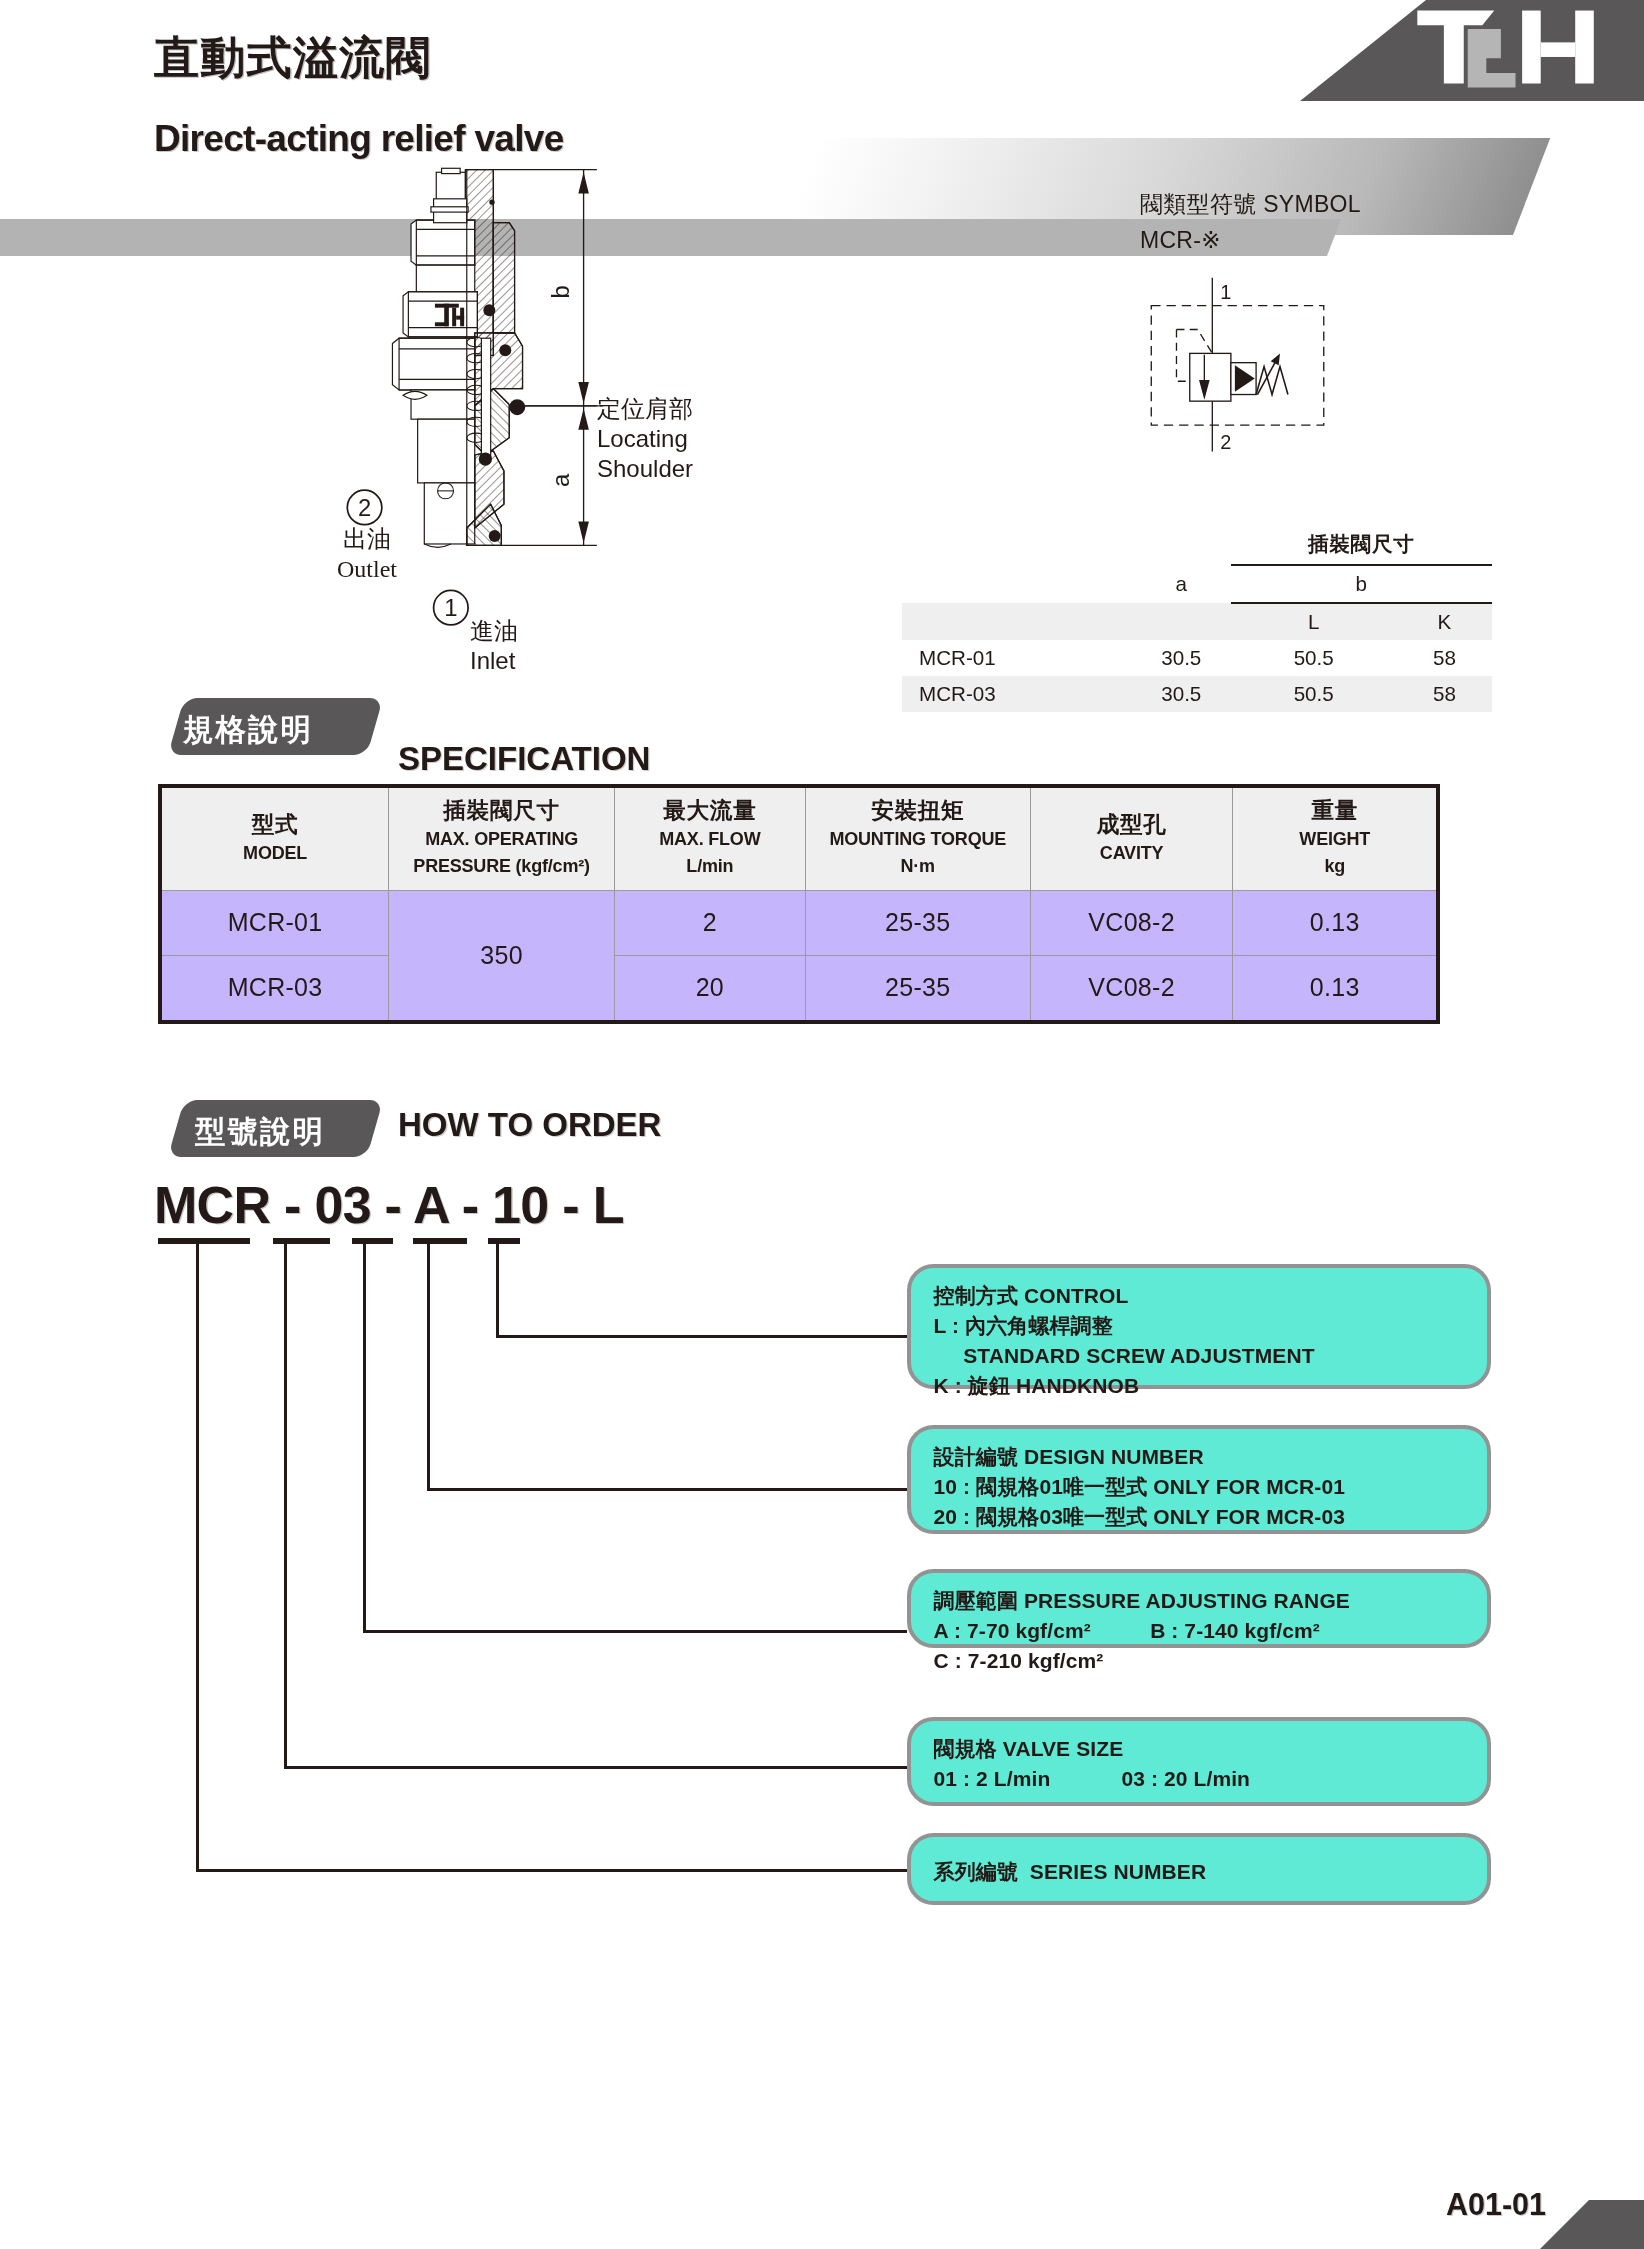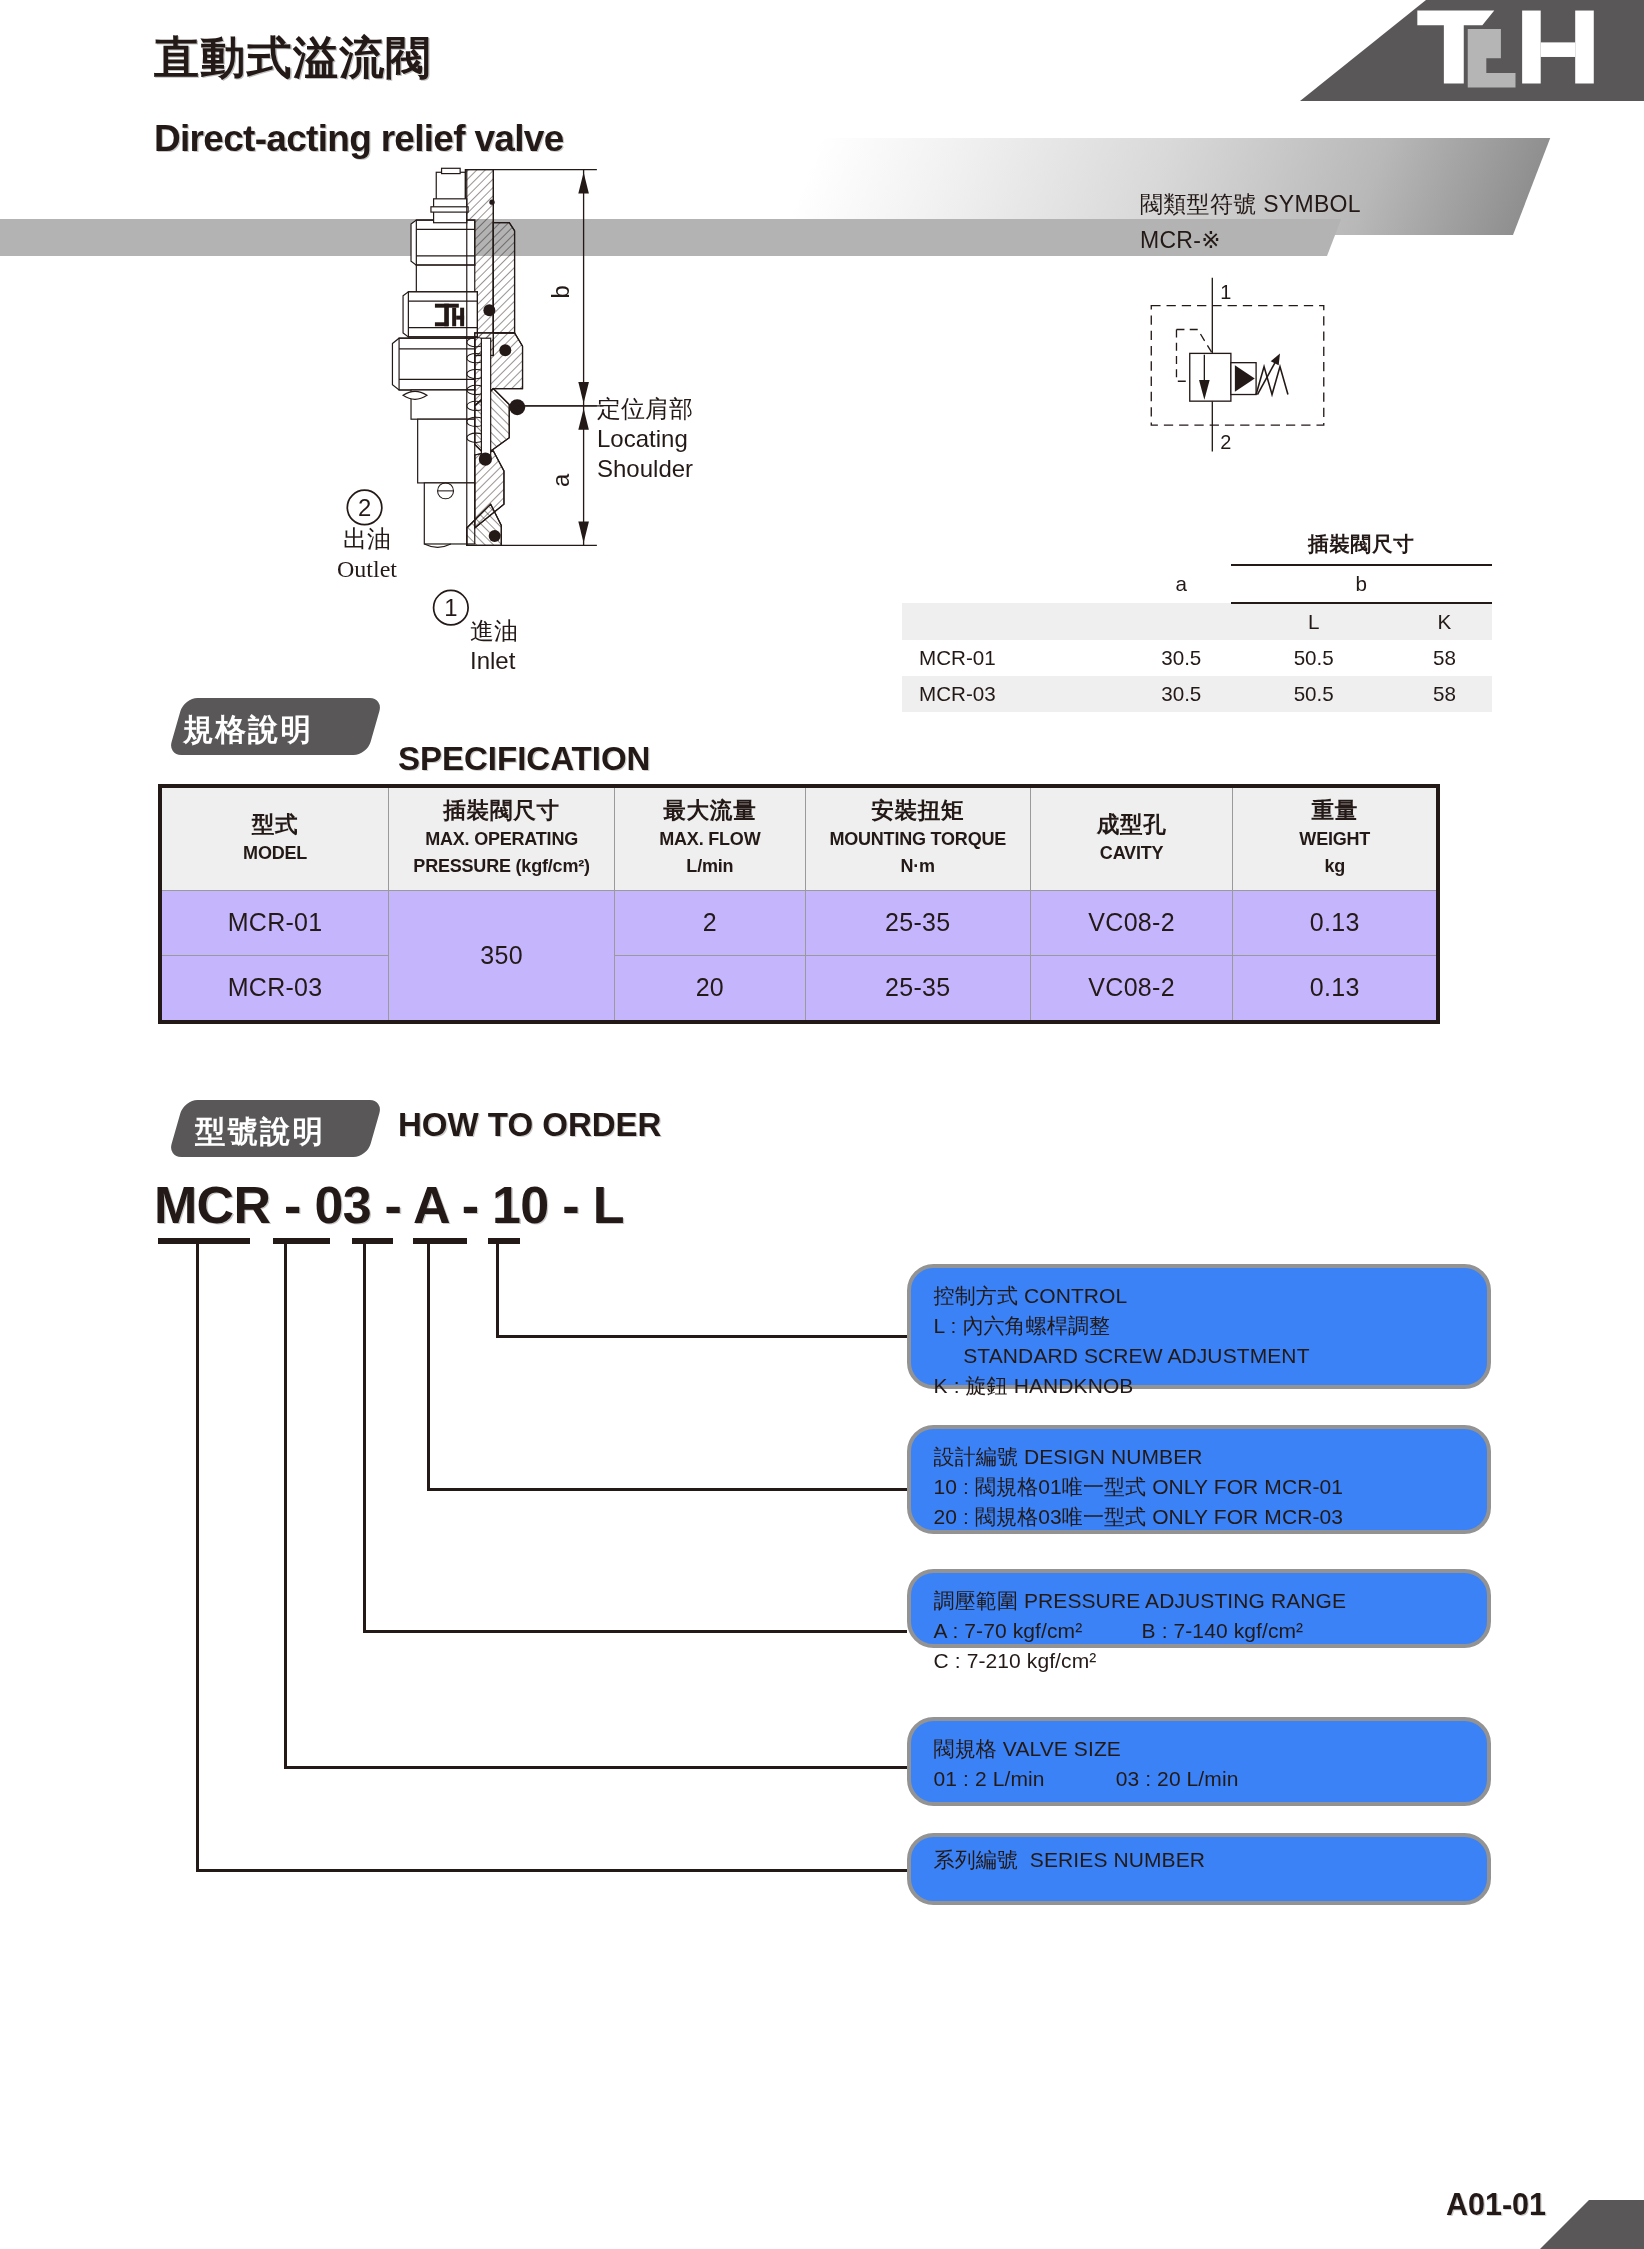--- a/index.html
+++ b/index.html
@@ -52,22 +52,22 @@
   
   .sym-lbl{position:absolute;left:1140px;top:187px;font-size:23px;line-height:1.55;letter-spacing:0.3px;}
 
   
   .code{position:absolute;left:154px;top:1175px;font-size:52px;font-weight:700;
     letter-spacing:-0.7px;text-shadow:1.3px 1.3px 0 rgba(0,0,0,.22);white-space:nowrap;}
   .ul{position:absolute;height:6px;background:#231916;}
   .vline{position:absolute;width:2.7px;background:#231916;}
   .hline{position:absolute;height:2.7px;background:#231916;}
 
-  .cbox{position:absolute;background:#3b82f6;border:4.6px solid #939393;border-radius:26.5px;
-    box-sizing:border-box;}
+  .cbox{position:absolute;background:#5eead4;border:4.6px solid #939393;border-radius:26.5px;
+    box-sizing:border-box;font-weight:bold;}
   .cbox p{margin:0;font-size:21px;line-height:1.42;letter-spacing:0.1px;white-space:pre;}
   .cbox .in{padding:13.3px 0 0 22.6px;}
 
   
   .foot{position:absolute;right:99px;bottom:28px;font-size:30.5px;font-weight:700;
     letter-spacing:0px;text-shadow:1.3px 1.3px 0 rgba(0,0,0,.2);}
   .foot-wedge{position:absolute;right:0;bottom:0;width:106px;height:50px;background:#595757;
     clip-path:polygon(50px 0,106px 0,106px 50px,0 50px);}
 </style>
 </head>
@@ -396,20 +396,20 @@
   <div class="cbox" style="left:907px;top:1569px;width:584px;height:79px;">
     <p class="in">調壓範圍 PRESSURE ADJUSTING RANGE
 A : 7-70 kgf/cm²          B : 7-140 kgf/cm²
 C : 7-210 kgf/cm²</p>
   </div>
   <div class="cbox" style="left:907px;top:1717px;width:584px;height:89px;">
     <p class="in">閥規格 VALVE SIZE
 01 : 2 L/min            03 : 20 L/min</p>
   </div>
   <div class="cbox" style="left:907px;top:1833px;width:584px;height:72px;">
-    <p class="in" style="padding-top:8px;">系列編號  SERIES NUMBER</p>
+    <p class="in" style="padding-top:20px;">系列編號  SERIES NUMBER</p>
   </div>
 
   <div class="foot">A01-01</div>
   <div class="foot-wedge"></div>
 
 </div>
 
 
 </body></html>

